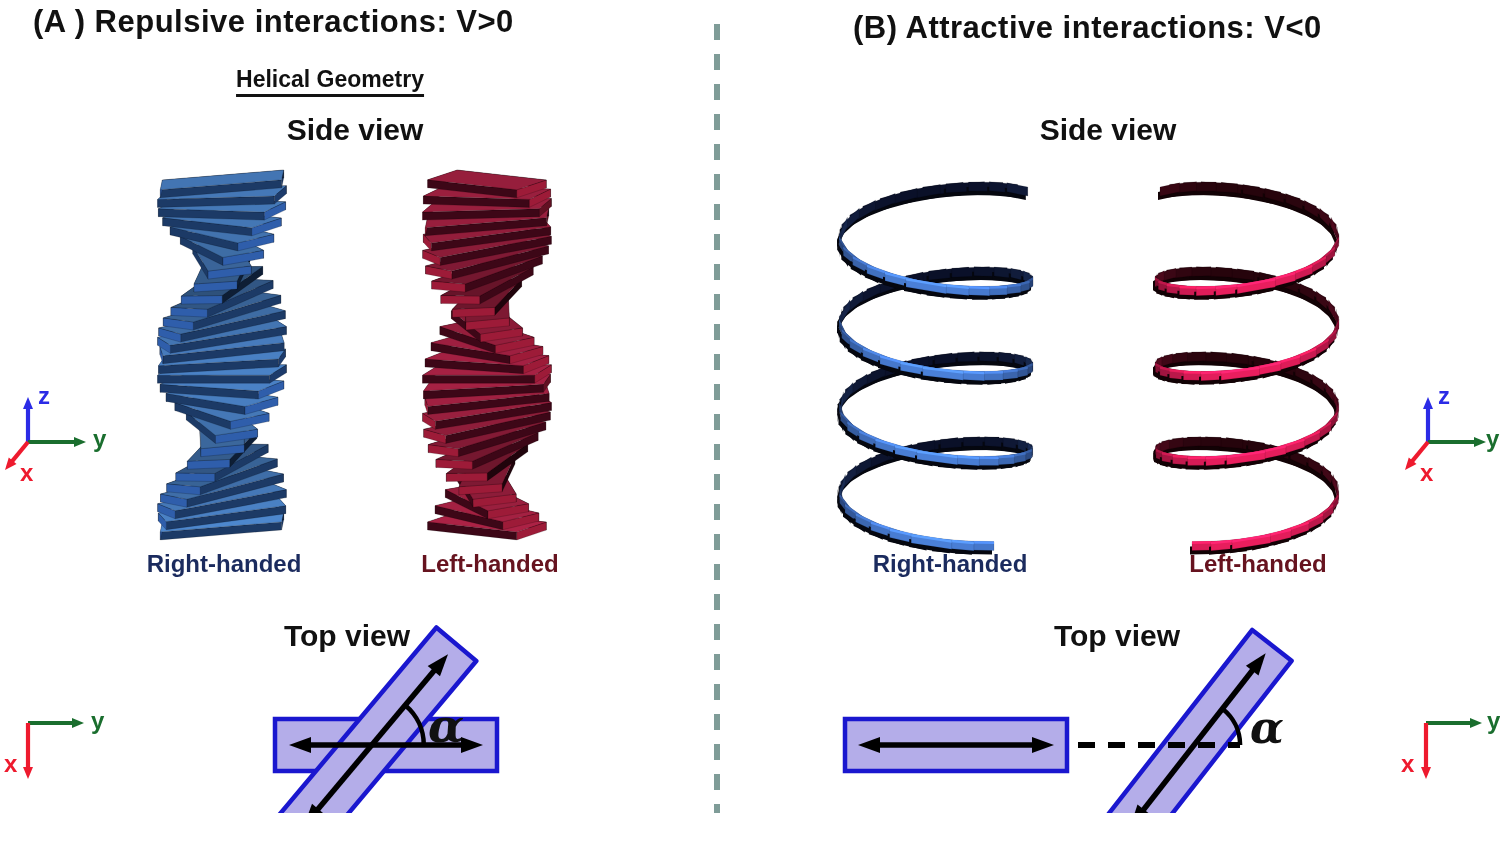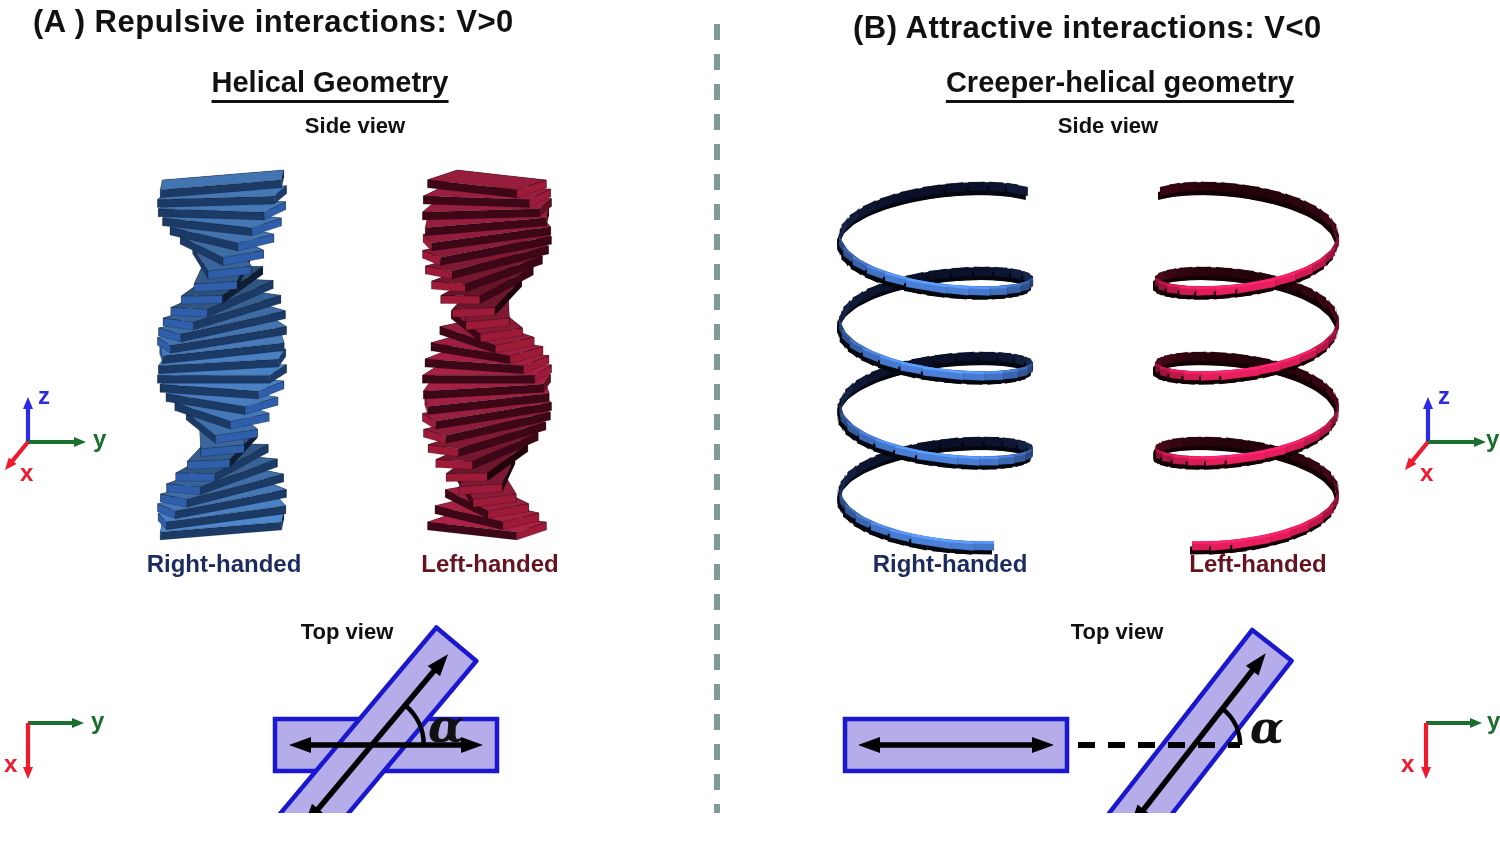--- a/index.html
+++ b/index.html
@@ -1,21 +1,21 @@
 <!DOCTYPE html>
 <html style="--ink: #111111; --navy: #1b2b5e; --maroon: #66131f; --axx: #ee1a2e; --axy: #1a6e2e; --axz: #2b2be6; --div: #7f9c98;"><head>
 <meta charset="utf-8">
 <style>
   html,body{margin:0;padding:0;background:#ffffff;}
   #fig{position:relative;width:1500px;height:813px;background:#ffffff;overflow:hidden;
        font-family:"Liberation Sans", sans-serif;}
   .t{position:absolute;white-space:nowrap;color:var(--ink);}
   .title{font-size:31px;font-weight:bold;letter-spacing:.5px;}
-  .sub{font-size:29px;font-weight:bold;transform:translateX(-50%);border-bottom:3px solid var(--ink);padding-bottom:1px;}
-  .h2{font-size:22px;font-weight:bold;transform:translateX(-50%);}
+  .sub{font-size:23px;font-weight:bold;transform:translateX(-50%);border-bottom:3px solid var(--ink);padding-bottom:1px;}
+  .h2{font-size:30px;font-weight:bold;transform:translateX(-50%);}
   .hand{font-size:24px;font-weight:bold;transform:translateX(-50%);}
   .navy{color:var(--navy);}
   .maroon{color:var(--maroon);}
   .alpha{font-family:"DejaVu Serif", serif;font-style:italic;font-weight:bold;line-height:1;}
   .axl{font-size:24px;font-weight:bold;line-height:1;}
   .ax-x{color:var(--axx);} .ax-y{color:var(--axy);} .ax-z{color:var(--axz);}
   #divider{position:absolute;left:714px;top:24px;width:6px;height:827px;
     background:repeating-linear-gradient(180deg, var(--div) 0 16px, transparent 16px 30px);}
   svg#gfx{position:absolute;left:0;top:0;}
 </style>
@@ -851,21 +851,20 @@
 
   <div class="t title" style="left:33px;top:4px">(A )  Repulsive interactions: V&gt;0</div>
   <div class="t sub" style="left:330px;top:66px">Helical Geometry</div>
   <div class="t h2" style="left:355px;top:113px">Side view</div>
   <div class="t hand navy" style="left:224px;top:550px">Right-handed</div>
   <div class="t hand maroon" style="left:490px;top:550px">Left-handed</div>
   <div class="t h2" style="left:347px;top:619px">Top view</div>
   <div class="t alpha" style="left:428px;top:702px;font-size:47px">α</div>
 
   <div class="t title" style="left:853px;top:10px">(B)  Attractive interactions: V&lt;0</div>
-  <div class="t sub" style="left:1120px;top:66px">Creeper-helical geometry</div>
   <div class="t h2" style="left:1108px;top:113px">Side view</div>
   <div class="t hand navy" style="left:950px;top:550px">Right-handed</div>
   <div class="t hand maroon" style="left:1258px;top:550px">Left-handed</div>
   <div class="t h2" style="left:1117px;top:619px">Top view</div>
   <div class="t alpha" style="left:1250px;top:706px;font-size:44px">α</div>
 
   <span class="t axl ax-z" style="left:38px;top:384px">z</span>
   <span class="t axl ax-y" style="left:93px;top:427px">y</span>
   <span class="t axl ax-x" style="left:20px;top:461px">x</span>
 

